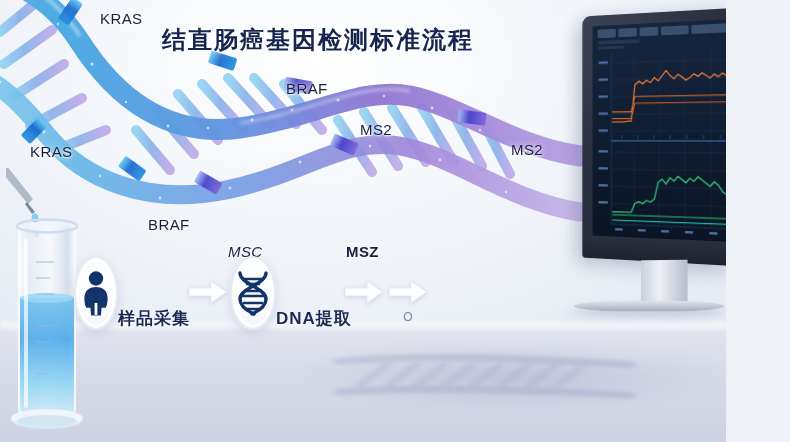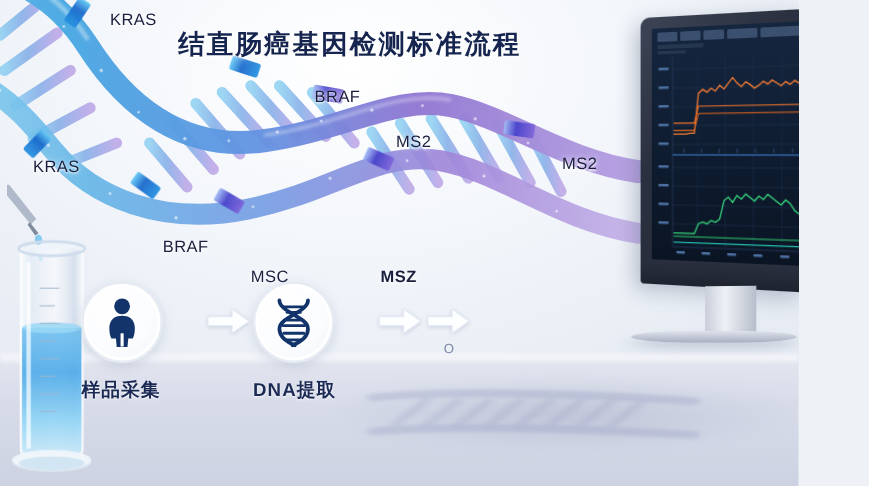--- a/index.html
+++ b/index.html
@@ -152,22 +152,22 @@
   .flow {
     position: absolute;
     left: 74px; top: 256px;
     width: 580px; height: 130px;
     display: flex;
     align-items: flex-start;
   }
   .step {
     width: 112px;
     display: flex;
-    flex-direction: column;
-    align-items: flex-start;
+    flex-direction: row;
+    align-items: flex-end;
     flex: 0 0 auto;
   }
   .step-circle {
     width: 74px; height: 74px;
     border-radius: 50%;
     background: radial-gradient(circle at 36% 30%, #ffffff 0%, #fbfcfe 58%, #eef2f8 100%);
     border: 2px solid #e6ebf3;
     box-shadow: 0 3px 10px rgba(125,135,170,.25), inset 0 0 0 3px rgba(255,255,255,.9);
     display: flex;
     align-items: center;
@@ -331,21 +331,21 @@
       <path d="M 10,72 C 80,62 180,66 300,78" fill="none" stroke="#8d97c0" stroke-width="13" stroke-linecap="round" opacity=".85"></path>
     </svg>
   </div>
 
   <div id="gene-labels">
       <div class="gene-label" style="left: 100px; top: 10px;">KRAS</div>
       <div class="gene-label" style="left: 30px; top: 143px;">KRAS</div>
       <div class="gene-label" style="left: 286px; top: 80px;">BRAF</div>
       <div class="gene-label" style="left: 148px; top: 216px;">BRAF</div>
       <div class="gene-label" style="left: 360px; top: 121px;">MS2</div>
-      <div class="gene-label" style="left: 228px; top: 243px;">MSC</div>
+      <div class="gene-label" style="left: 228px; top: 243px; font-style: italic;">MSC</div>
       <div class="gene-label" style="left: 346px; top: 243px; font-weight: bold;">MSZ</div>
       <div class="gene-label" style="left: 511px; top: 141px;">MS2</div>
     </div>
 
   <div class="title">结直肠癌基因检测标准流程</div>
 
   <div class="monitor">
     <div class="mon-body">
       <div class="mon-screen">
         <svg width="160" height="226" viewBox="0 0 160 226">

